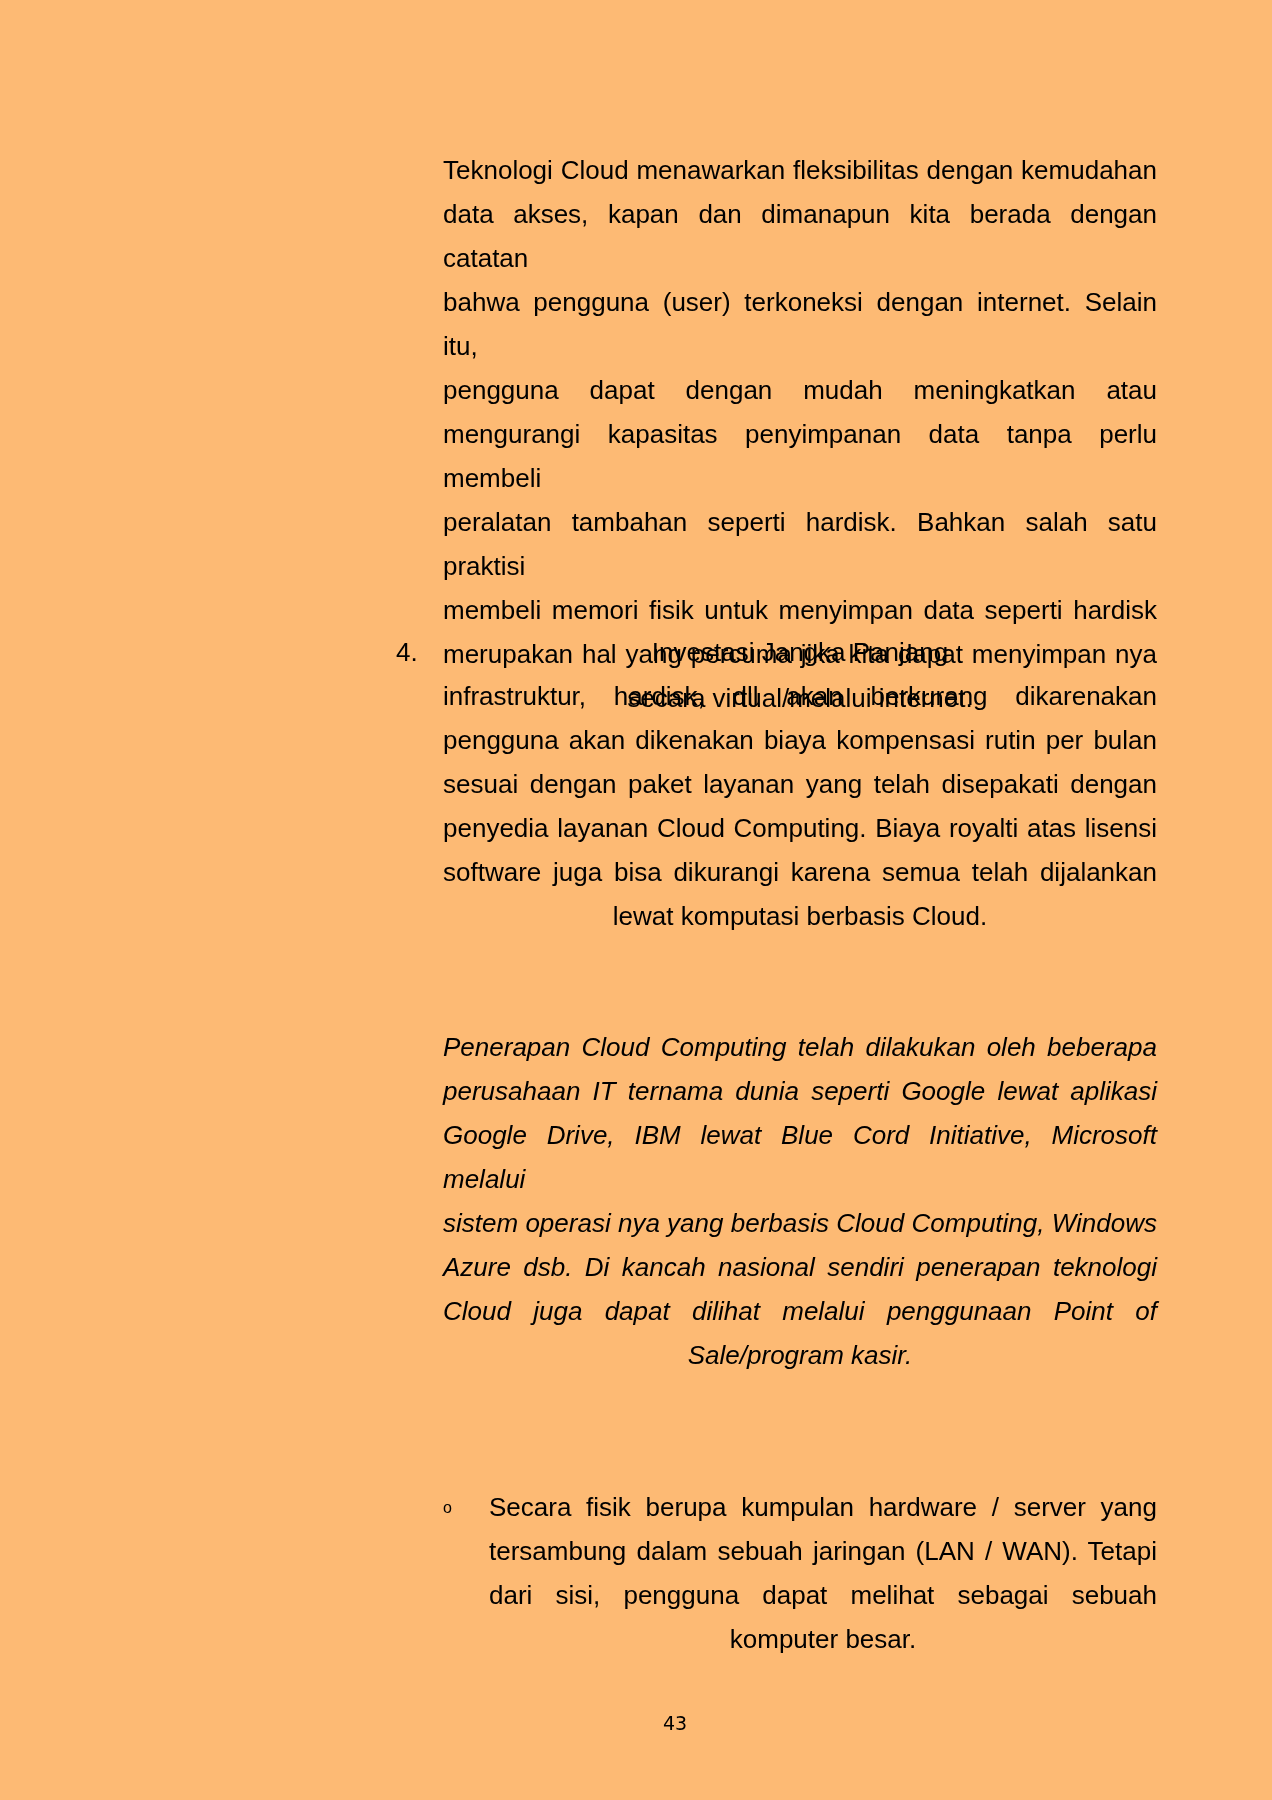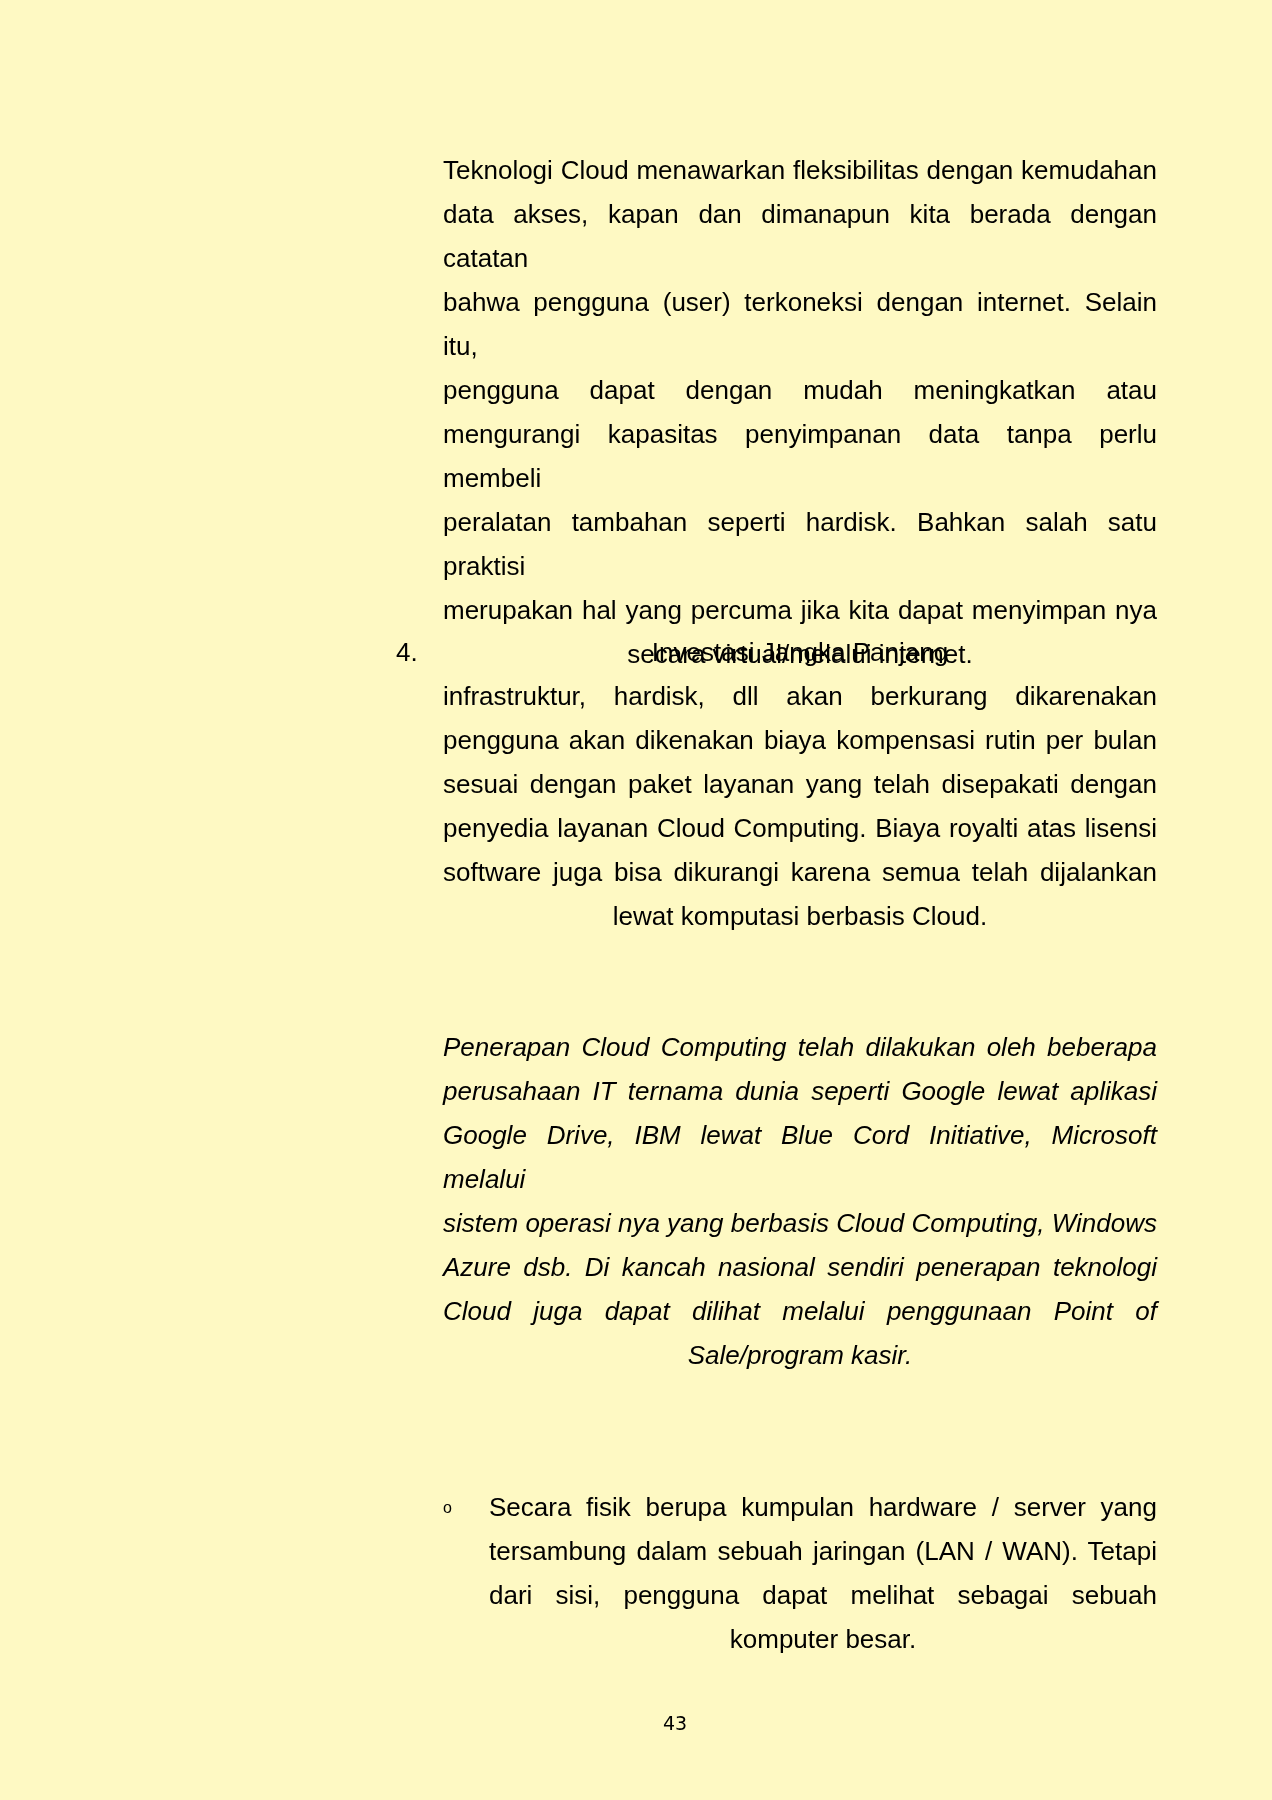--- a/index.html
+++ b/index.html
@@ -1,17 +1,17 @@
 <!DOCTYPE html>
 <html><head>
 <meta charset="utf-8">
 <style>
   html, body { margin: 0; padding: 0; background: #ffffff; }
   body { width: 1272px; height: 1800px; position: relative; overflow: hidden; }
-  .page { position: absolute; left: 0; top: 0; width: 1272px; height: 1800px; background: #fef9c3; color: #000; }
+  .page { position: absolute; left: 0; top: 0; width: 1272px; height: 1800px; background: #fdba74; color: #000; }
   .text {
     font-family: "Liberation Sans", sans-serif;
     font-size: 26px;
     line-height: 44px;
     color: #000;
   }
   .block { position: absolute; left: 443px; width: 714px; }
   .jline { display: block; text-align: justify; text-align-last: justify; }
   .lastline { display: block; text-align: center; }
   .num { position: absolute; left: 396px; }
@@ -26,20 +26,21 @@
 
 <div class="page">
 
   <div class="block text" style="top:148px;">
     <span class="jline">Teknologi Cloud menawarkan fleksibilitas dengan kemudahan</span>
     <span class="jline">data akses, kapan dan dimanapun kita berada dengan catatan</span>
     <span class="jline">bahwa pengguna (user) terkoneksi dengan internet. Selain itu,</span>
     <span class="jline">pengguna dapat dengan mudah meningkatkan atau</span>
     <span class="jline">mengurangi kapasitas penyimpanan data tanpa perlu membeli</span>
     <span class="jline">peralatan tambahan seperti hardisk. Bahkan salah satu praktisi</span>
+    <span class="jline">membeli memori fisik untuk menyimpan data seperti hardisk</span>
     <span class="jline">merupakan hal yang percuma jika kita dapat menyimpan nya</span>
     <span class="lastline">secara virtual/melalui internet.</span>
   </div>
 
   <span class="num text" style="top:630px;">4.</span>
   <div class="block text" style="top:630px;">
     <span class="lastline">Investasi Jangka Panjang</span>
     <span class="jline">infrastruktur, hardisk, dll akan berkurang dikarenakan</span>
     <span class="jline">pengguna akan dikenakan biaya kompensasi rutin per bulan</span>
     <span class="jline">sesuai dengan paket layanan yang telah disepakati dengan</span>

